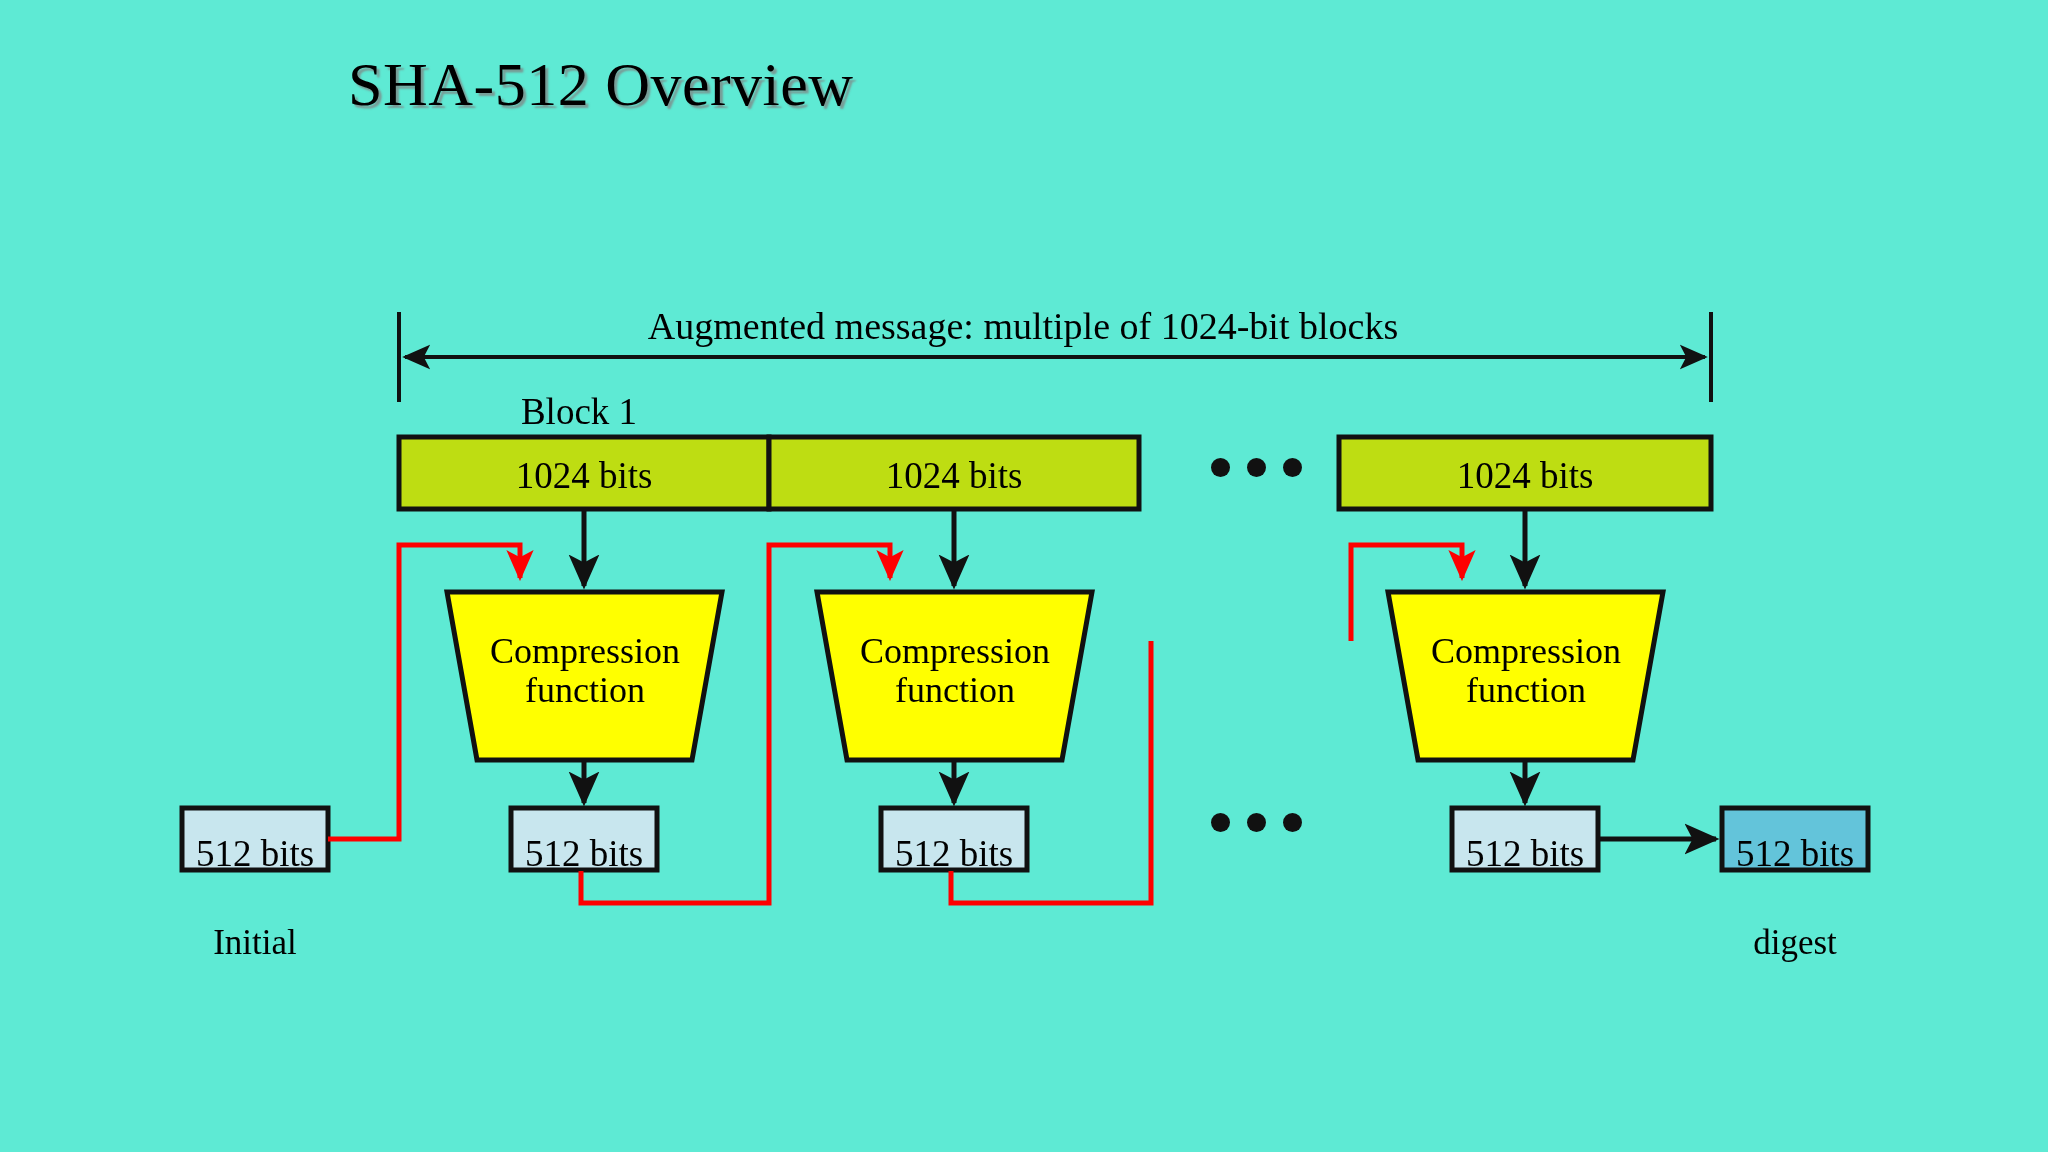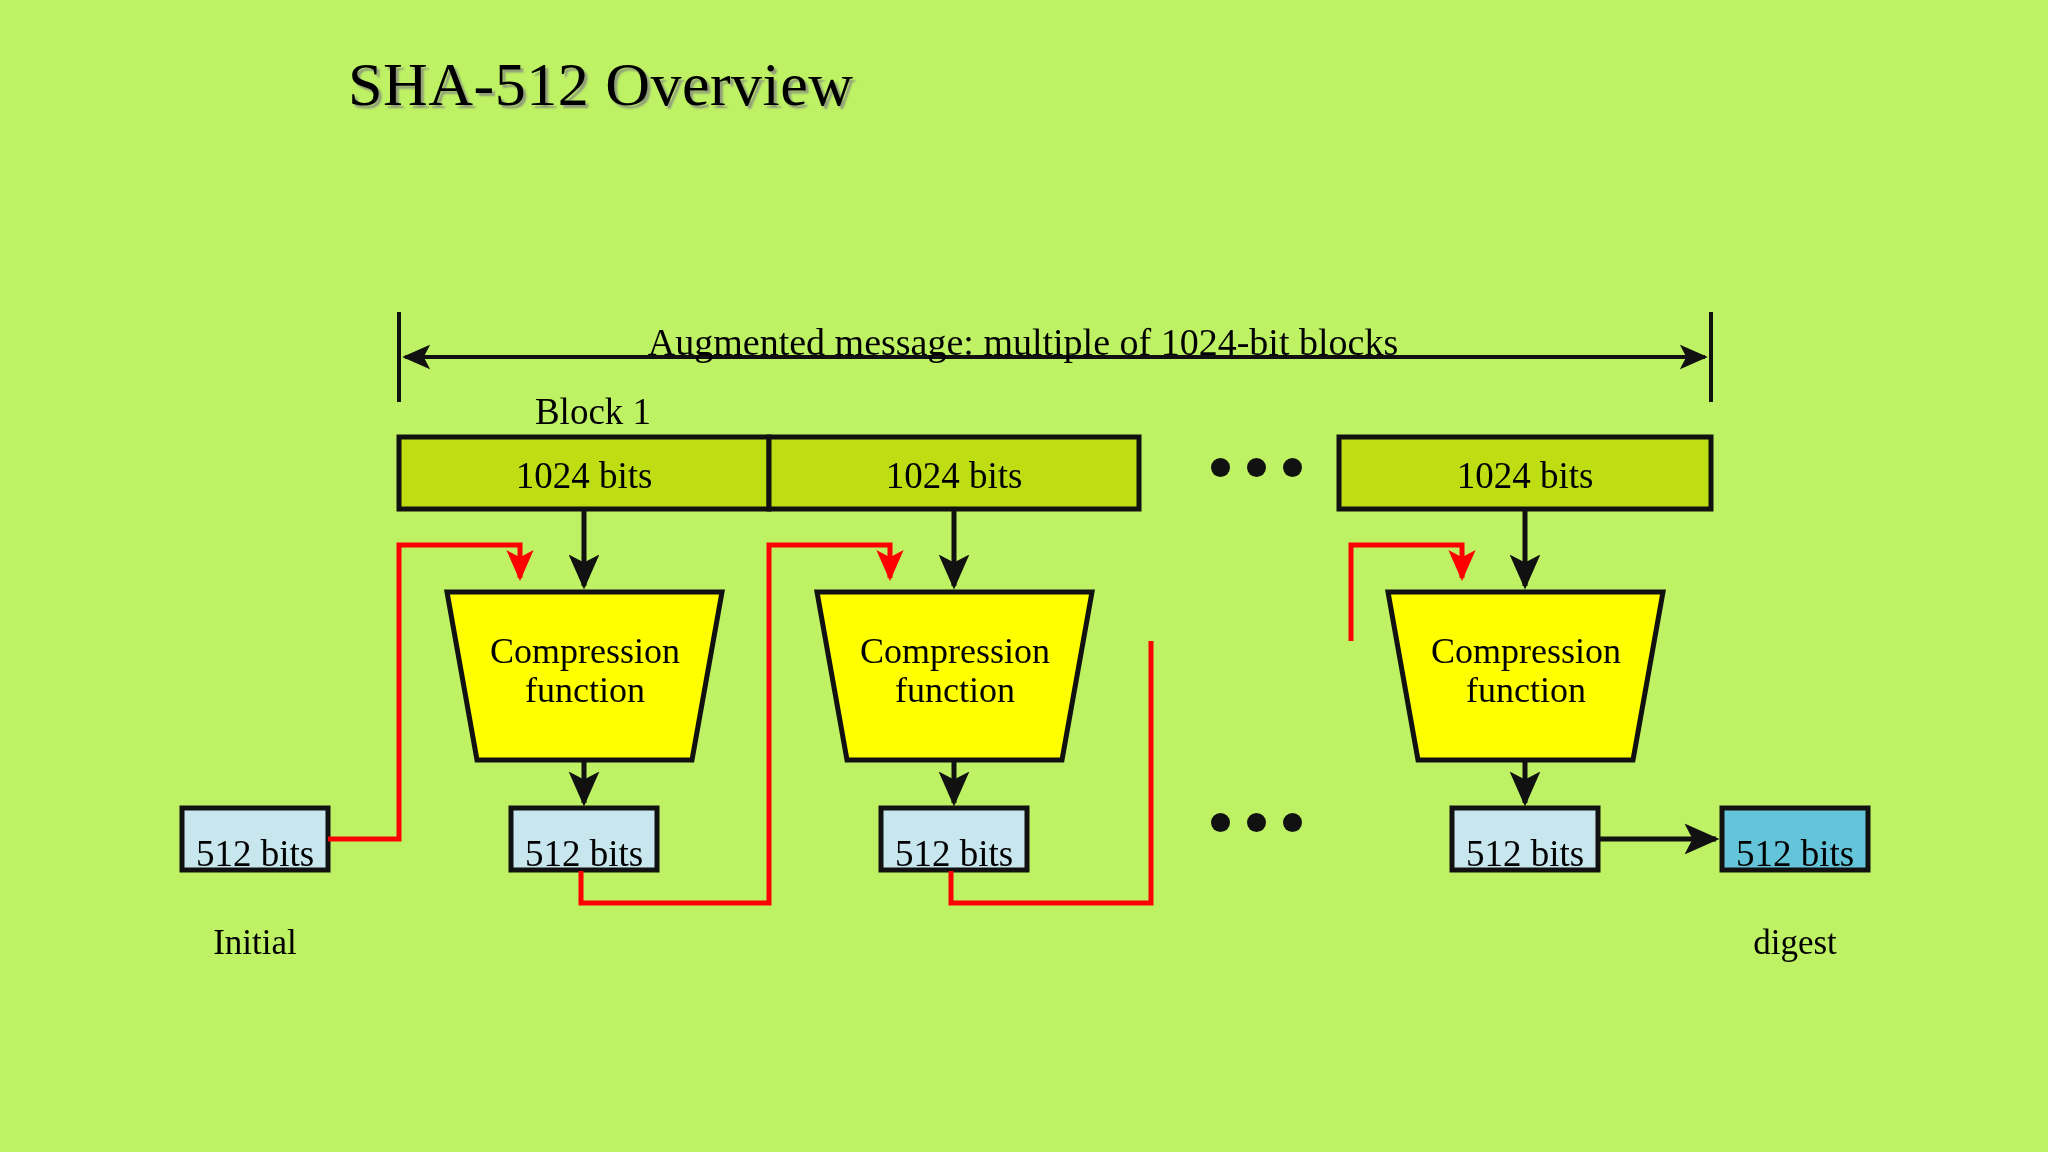--- a/index.html
+++ b/index.html
@@ -5,21 +5,21 @@
 <style>
   html, body {
     margin: 0;
     padding: 0;
     background: #ffffff;
   }
   #slide {
     position: relative;
     width: 2048px;
     height: 1152px;
-    background: #bef264;
+    background: #5eead4;
     overflow: hidden;
     font-family: "Liberation Serif", "DejaVu Serif", serif;
   }
   #slide-title {
     position: absolute;
     left: 348px;
     top: 52px;
     font-size: 62px;
     line-height: 1.05;
     color: #000000;
@@ -39,21 +39,21 @@
     position: absolute;
     color: #000000;
     white-space: nowrap;
     font-family: "Liberation Serif", "DejaVu Serif", serif;
     text-align: center;
   }
   .span-caption {
     font-size: 38px;
     left: 0;
     width: 2048px;
-    top: 320px;
+    top: 304px;
     text-align: center;
   }
   .span-caption-inner { display: inline-block; transform: translateX(-1px); }
   .block-name {
     font-size: 37px;
     top: 390px;
     width: 400px;
   }
   .bits-1024 {
     font-size: 37px;
@@ -158,21 +158,21 @@
       <path d="M 951 871 L 951 903 L 1151 903 L 1151 641"></path>
 
       <path d="M 1351 641 L 1351 545 L 1462 545 L 1462 578" marker-end="url(#arrowRed)"></path>
     </g>
   </svg>
 
   <div class="dlabel span-caption">
     <span class="span-caption-inner">Augmented message: multiple of 1024-bit blocks</span>
   </div>
 
-  <div class="dlabel block-name" style="left:393px;">Block 1</div>
+  <div class="dlabel block-name" style="left:379px;">Block 1</div>
 
   <div class="dlabel bits-1024" style="left:384px;">1024 bits</div>
   <div class="dlabel bits-1024" style="left:754px;">1024 bits</div>
   <div class="dlabel bits-1024" style="left:1325px;">1024 bits</div>
 
   <div class="ellipsis-dots" style="left:1211px; top:458px;">
     <span></span>
       <span></span>
       <span></span>
   </div>

